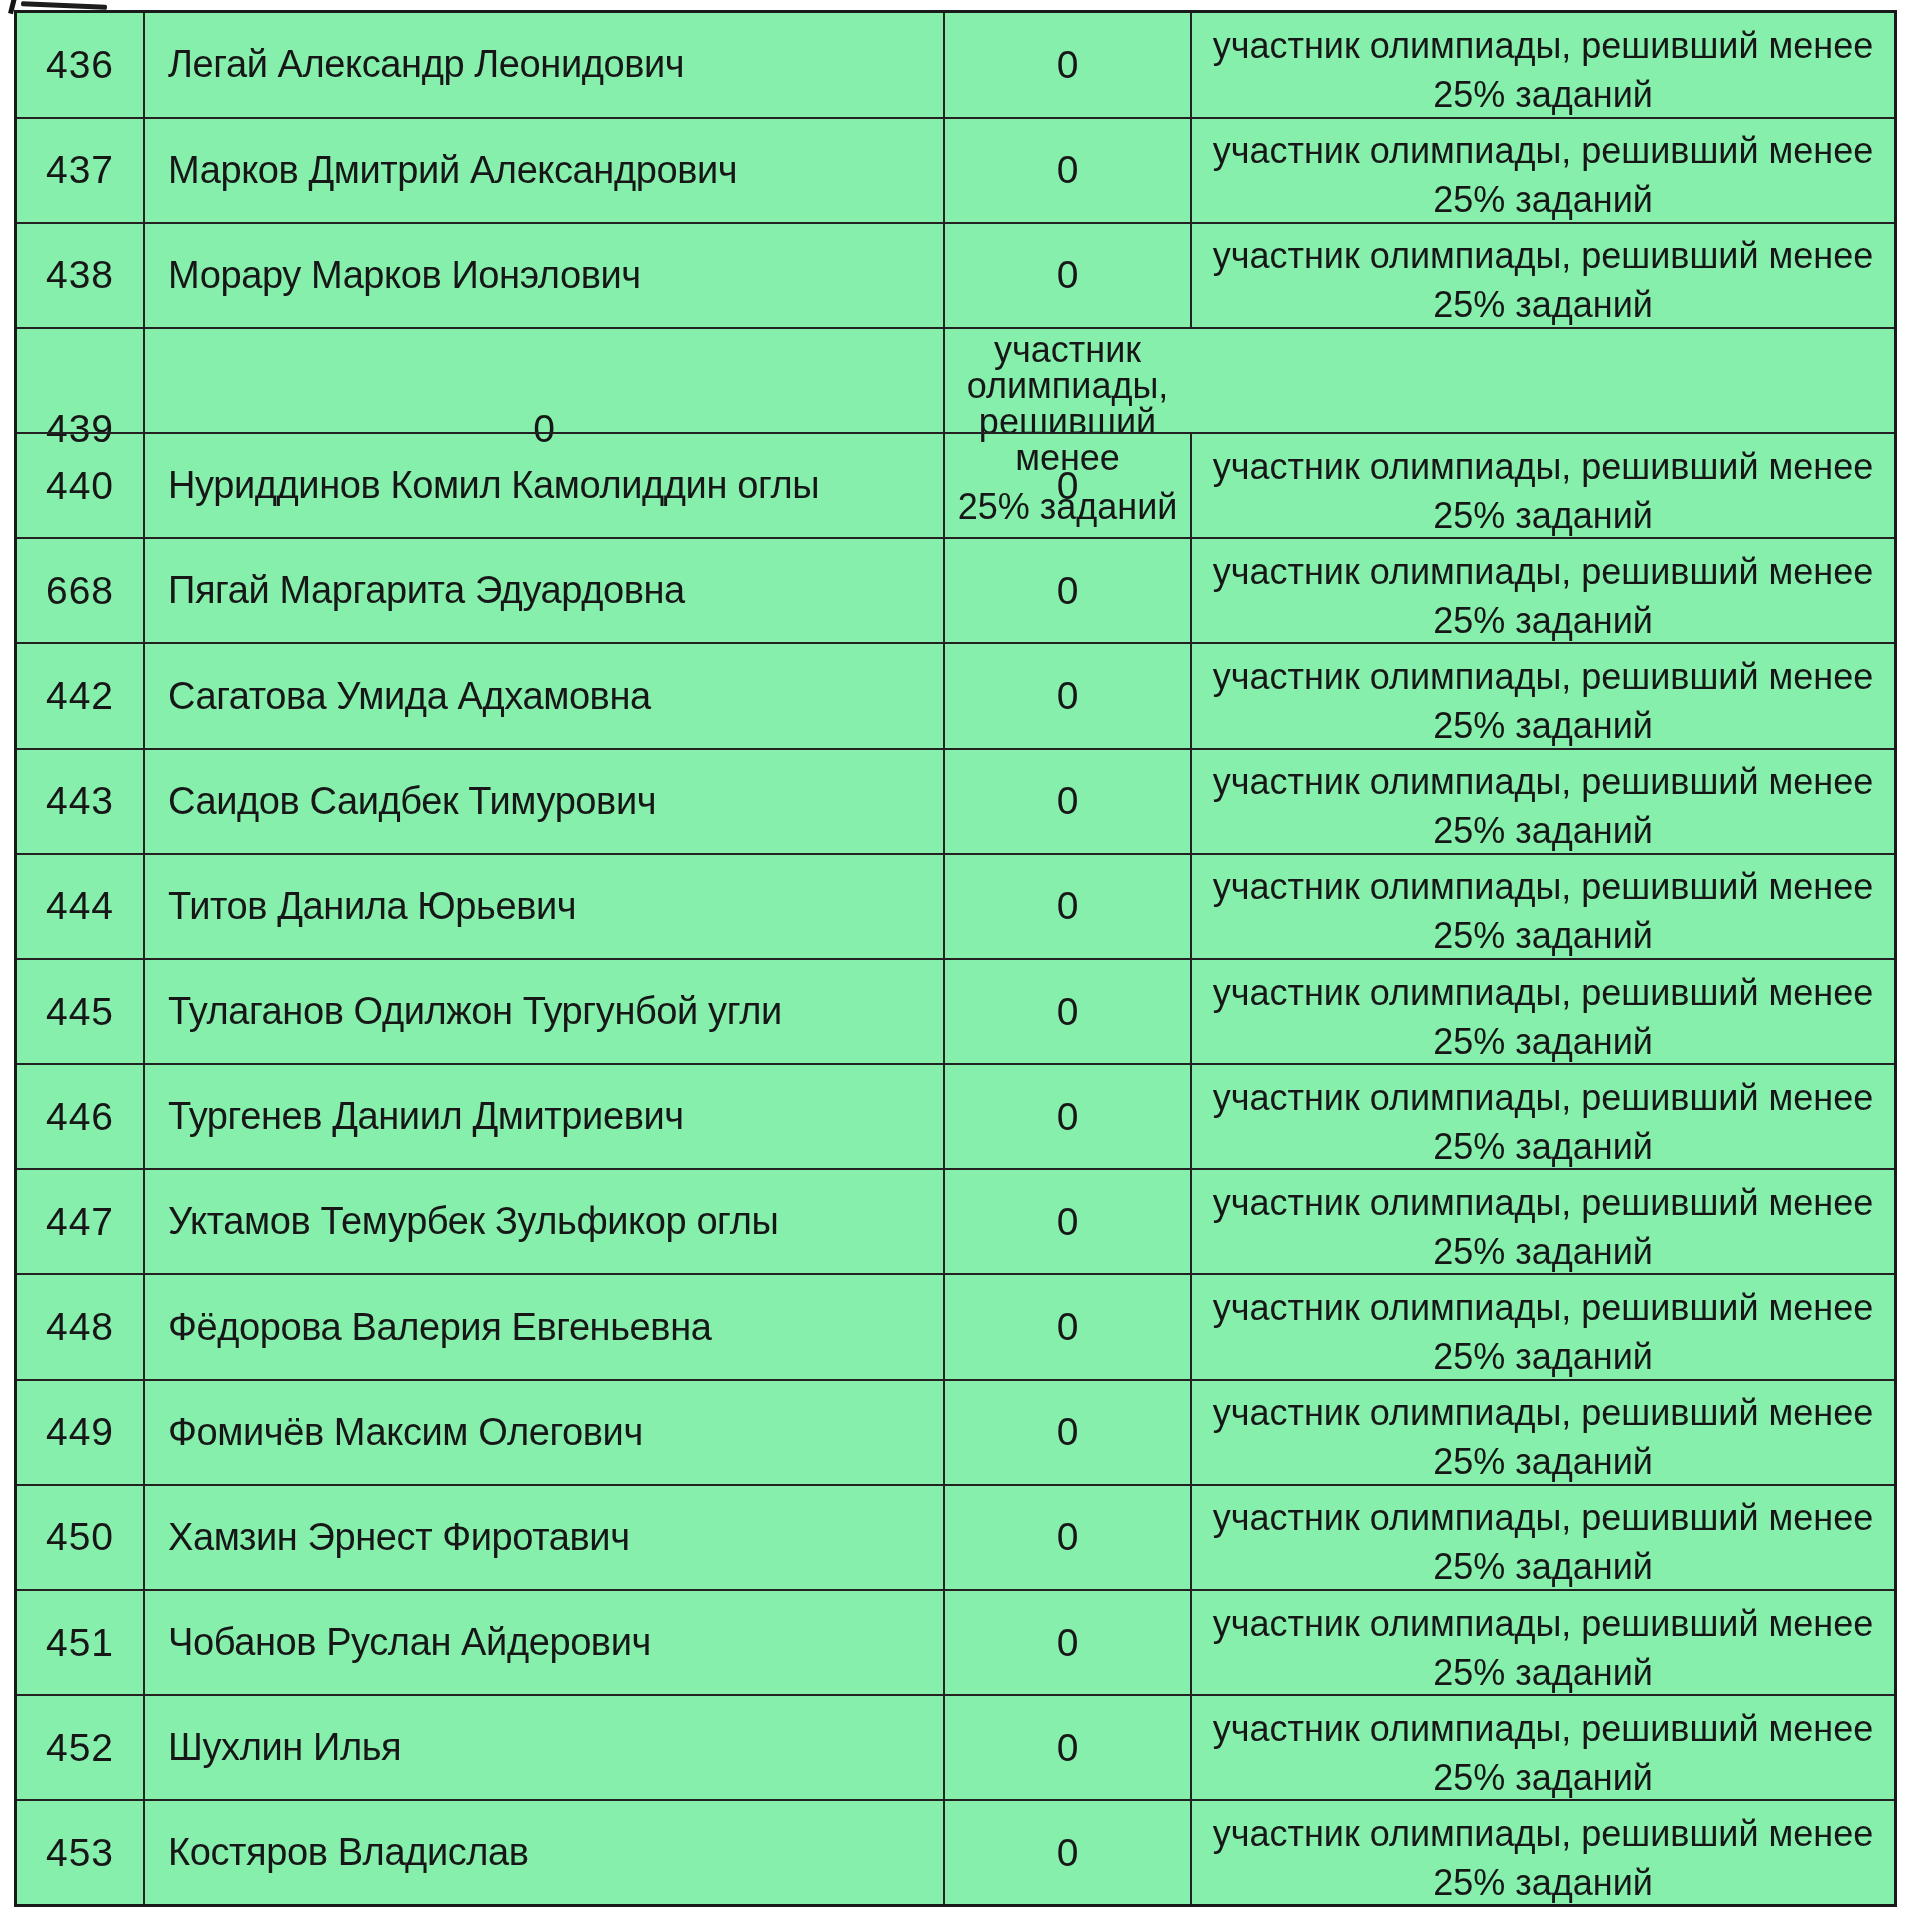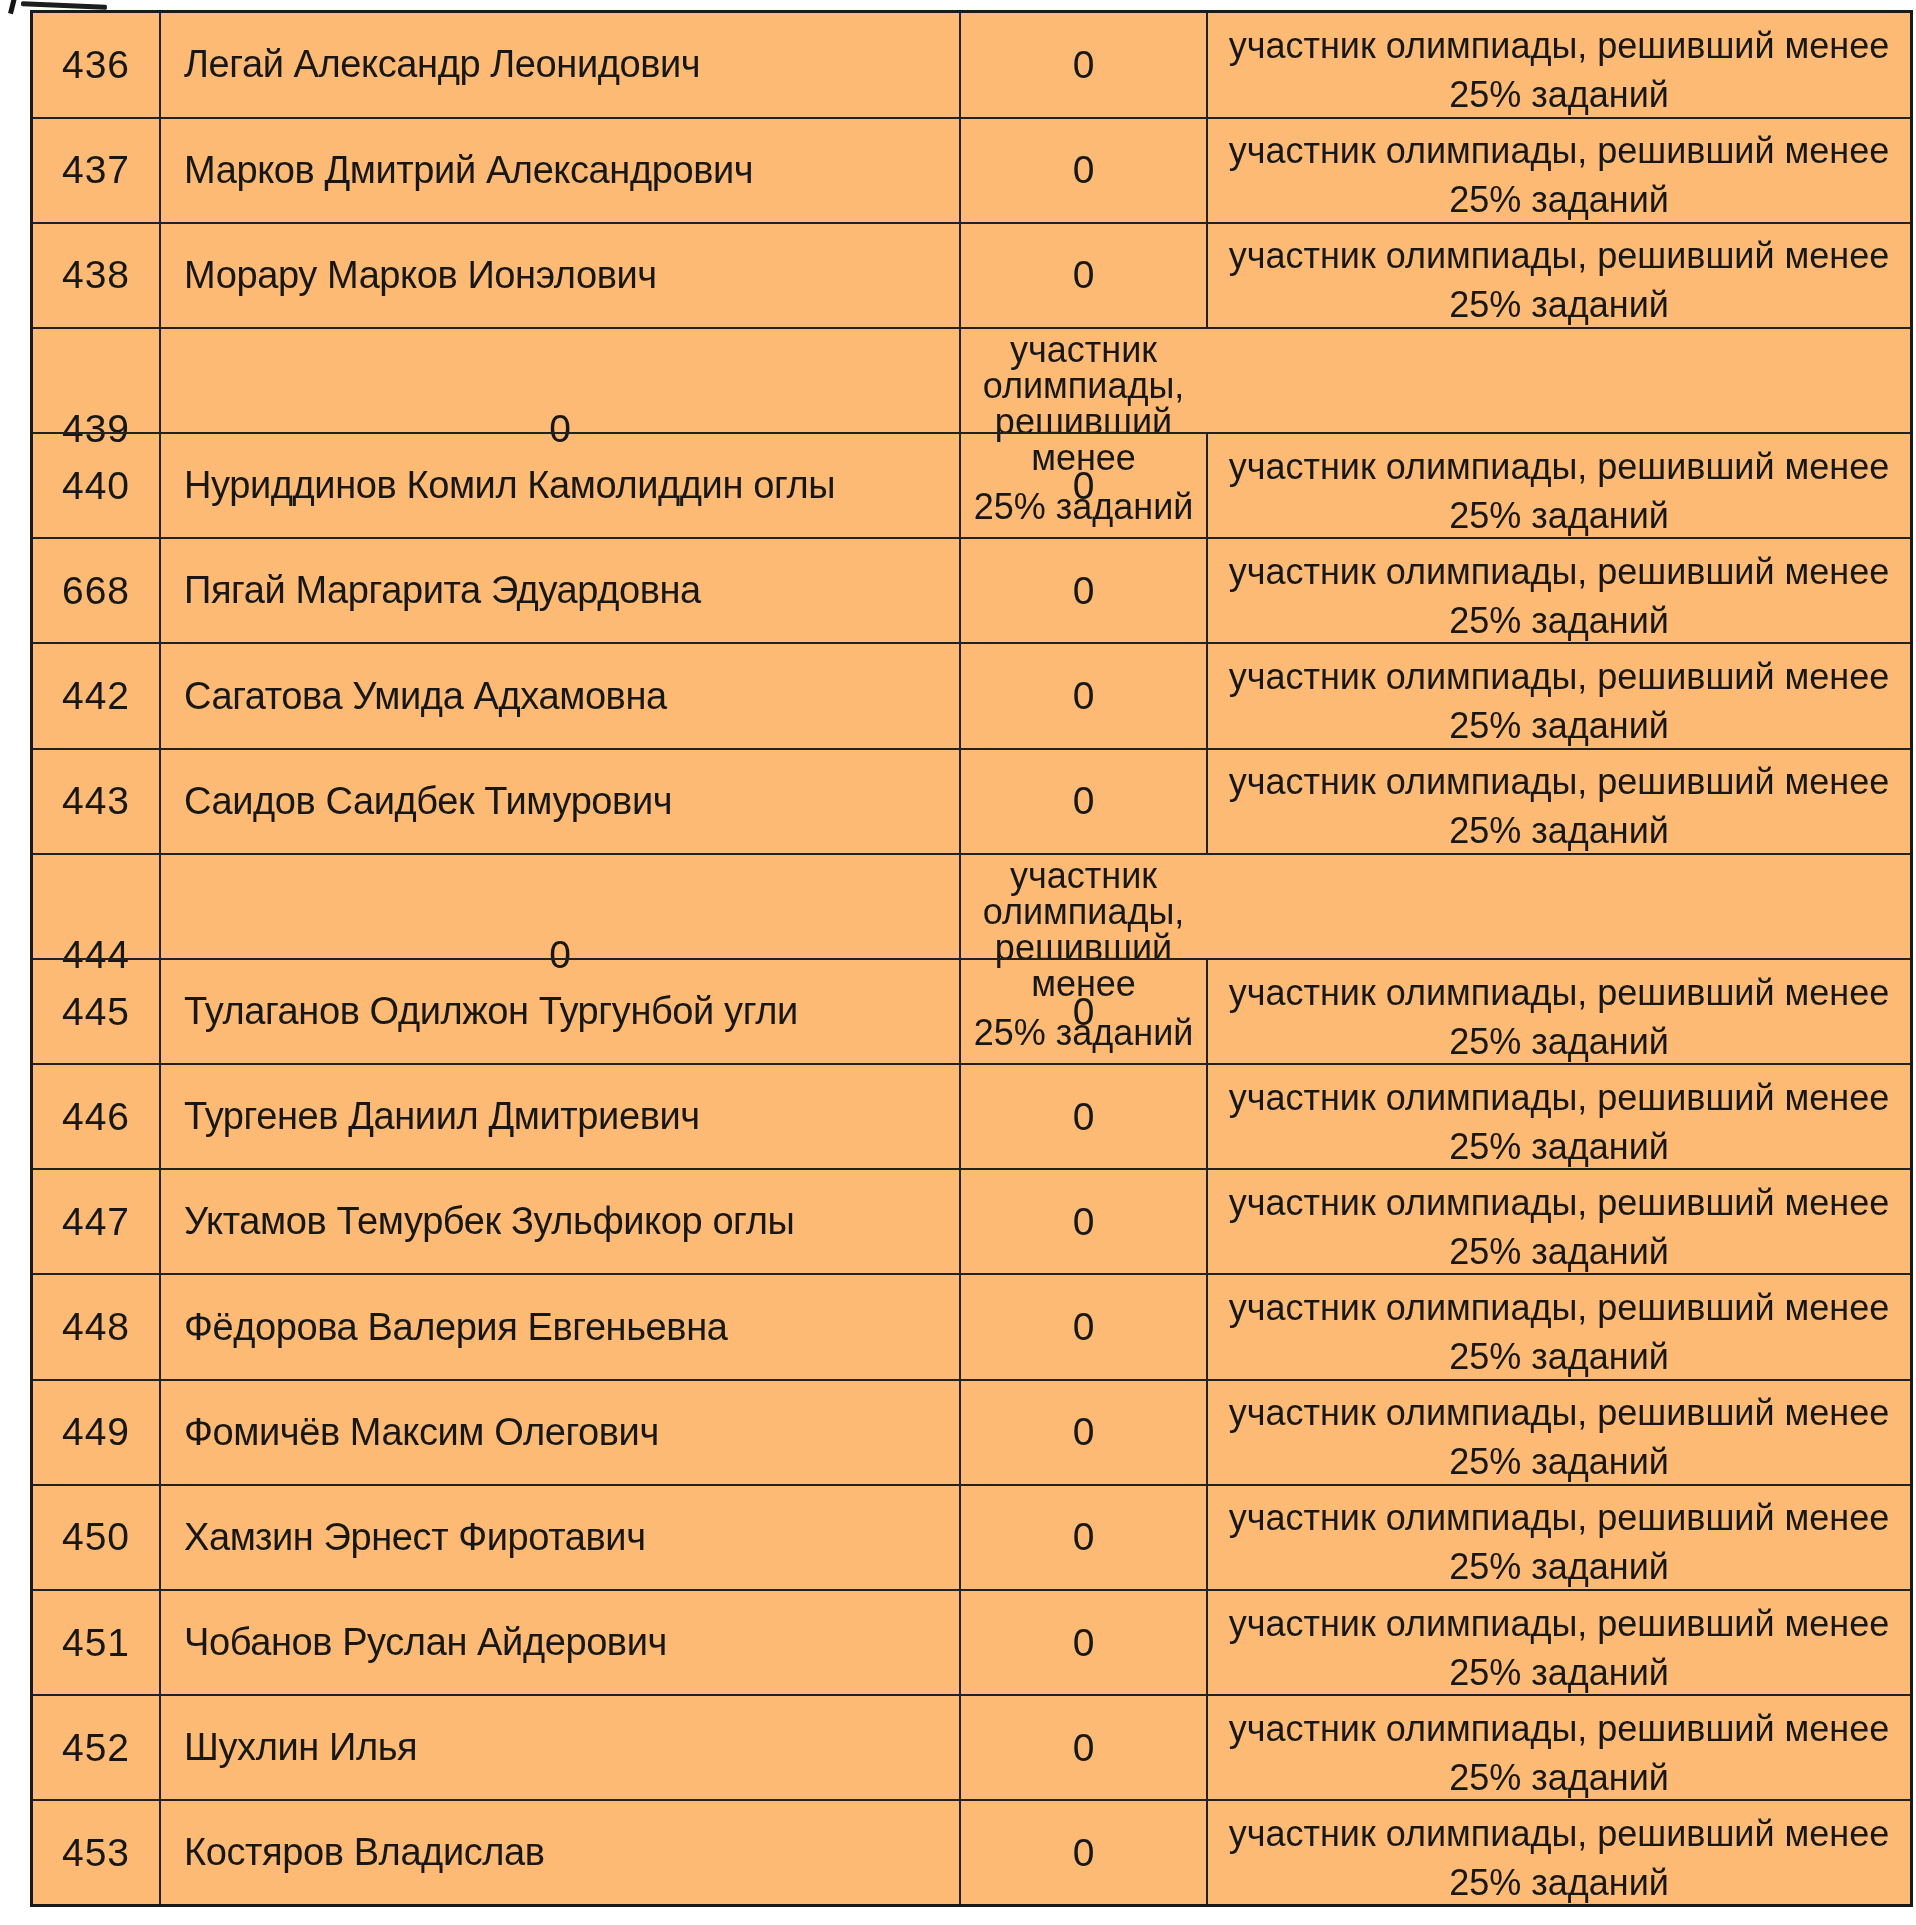--- a/index.html
+++ b/index.html
@@ -43,22 +43,21 @@
   .results-table {
     position: absolute;
     left: 14px;
     top: 10.4px;
     width: 1883px;
     height: 1897px;
     box-sizing: border-box;
     border: 3.5px solid #1a1a1a;
     display: flex;
     flex-direction: column;
-    background: #fdba74;
-    margin-left: 16px;
+    background: #86efac;
   }
   .row {
     flex: 1 1 0;
     display: grid;
     grid-template-columns: 126px 800px 247px 1fr;
     min-height: 0;
   }
   .row + .row {
     border-top: 2.6px solid #222222;
   }
@@ -181,20 +180,21 @@
     <div class="cell c-name">Саидов Саидбек Тимурович</div>
     <div class="cell c-score">0</div>
     <div class="cell c-status">
       <span class="status-line">участник олимпиады, решивший менее</span>
       <span class="status-line">25% заданий</span>
     </div>
   </div>
 
   <div class="row">
     <div class="cell c-num">444</div>
+    <div class="cell c-name">Титов Данила Юрьевич</div>
     <div class="cell c-score">0</div>
     <div class="cell c-status">
       <span class="status-line">участник олимпиады, решивший менее</span>
       <span class="status-line">25% заданий</span>
     </div>
   </div>
 
   <div class="row">
     <div class="cell c-num">445</div>
     <div class="cell c-name">Тулаганов Одилжон Тургунбой угли</div>

